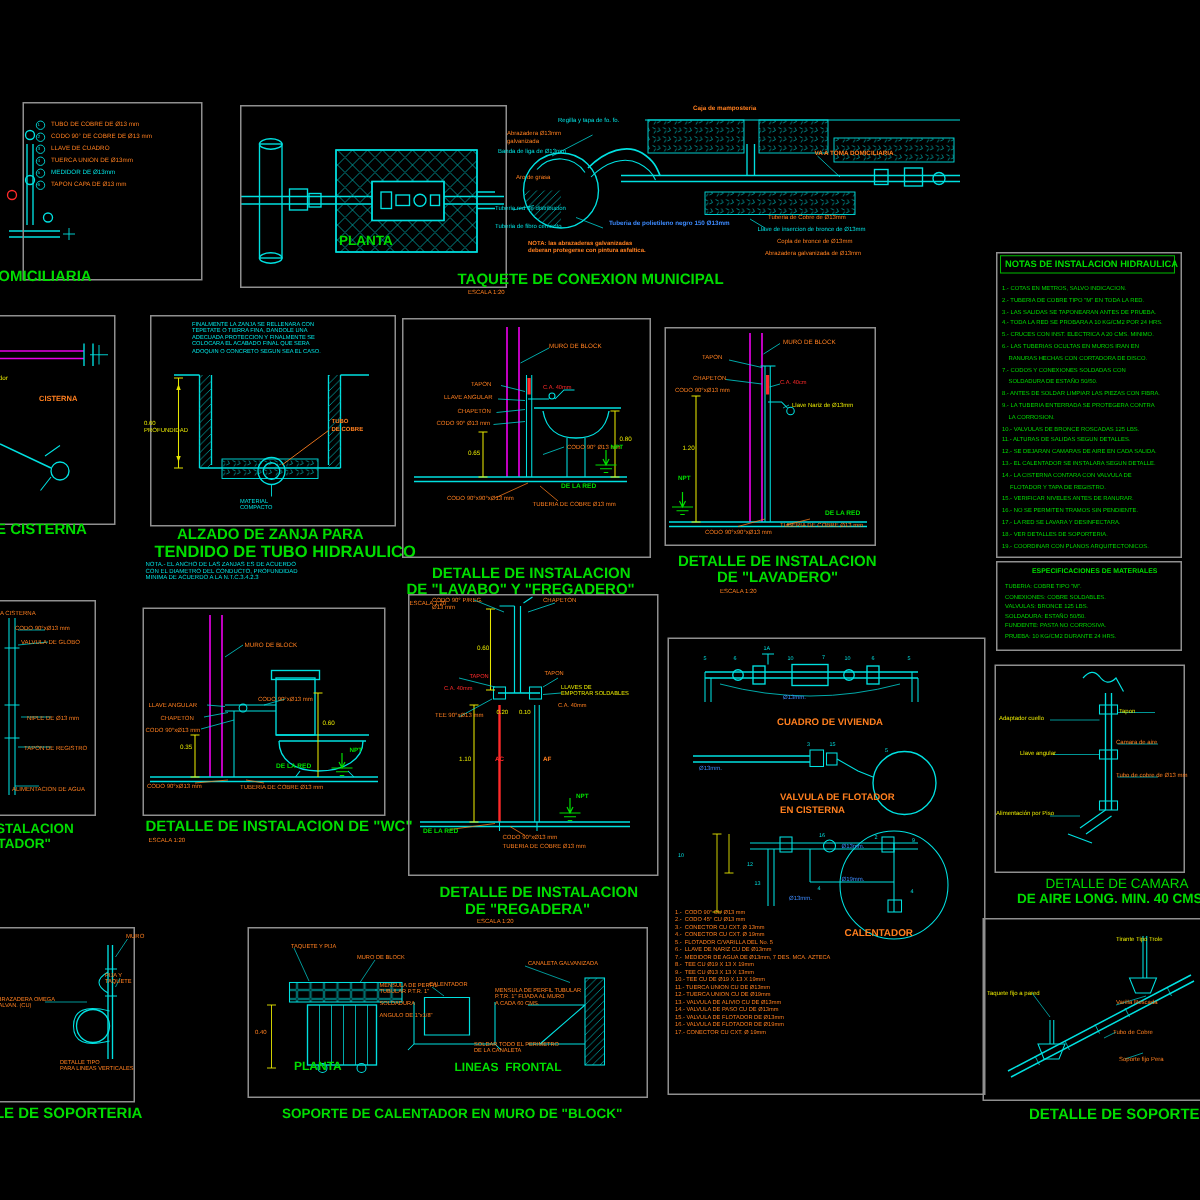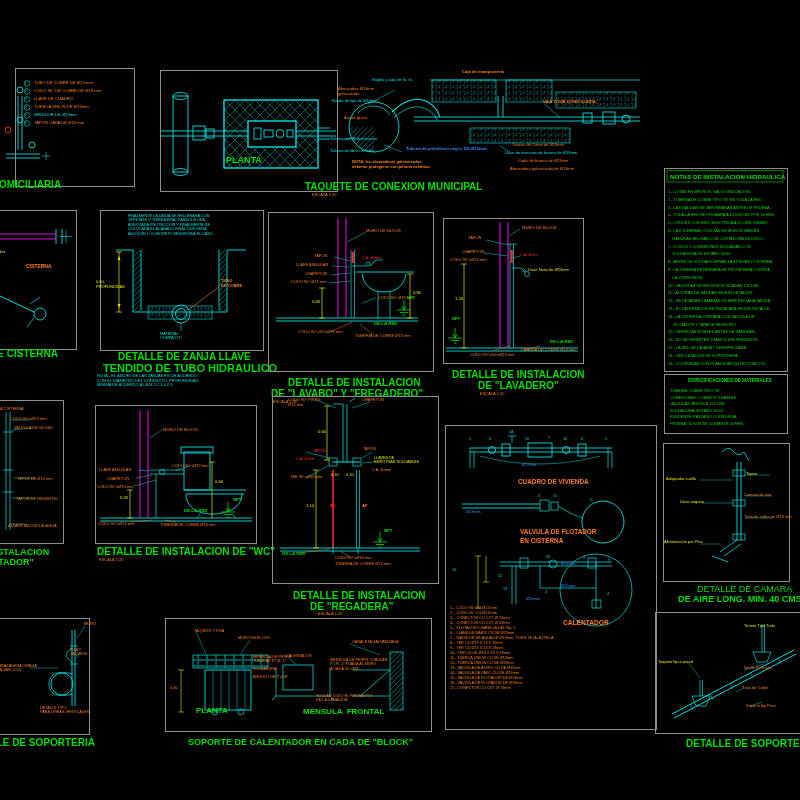--- a/index.html
+++ b/index.html
@@ -332,21 +332,21 @@
 TEPETATE O TIERRA FINA, DANDOLE UNA
 ADECUADA PROTECCION Y FINALMENTE SE
 COLOCARA EL ACABADO FINAL QUE SERA
 ADOQUIN O CONCRETO SEGUN SEA EL CASO.</span>
     <span class="lb" style="left: 96px; top: 280px; color: rgb(230, 230, 0); font-size: 4px;">0.60
 PROFUNDIDAD</span>
     <span class="lb" style="left: 221px; top: 279px; color: rgb(255, 127, 31); font-size: 4px; font-weight: bold;">TUBO
 DE COBRE</span>
     <span class="lb" style="left: 160px; top: 332px; color: rgb(0, 224, 224); font-size: 3.8px;">MATERIAL
 COMPACTO</span>
-    <span class="lb" style="left: 118px; top: 351px; color: rgb(0, 221, 0); font-size: 10px; font-weight: bold;">DETALLE DE ZANJA LLAVE</span>
+    <span class="lb" style="left: 118px; top: 351px; color: rgb(0, 221, 0); font-size: 10px; font-weight: bold;">ALZADO DE ZANJA PARA</span>
     <span class="lb" style="left: 103px; top: 362px; color: rgb(0, 221, 0); font-size: 11px; font-weight: bold;">TENDIDO DE TUBO HIDRAULICO</span>
     <span class="lb" style="left: 97px; top: 374px; color: rgb(0, 224, 224); font-size: 4px;">NOTA.- EL ANCHO DE LAS ZANJAS ES DE ACUERDO
 CON EL DIAMETRO DEL CONDUCTO, PROFUNDIDAD
 MINIMA DE ACUERDO A LA N.T.C.3.4.2.3</span>
     <div class="panel" style="left: 268px; top: 212px; width: 164px; height: 158px;"></div>
     <span class="lb" style="left: 366px; top: 229px; color: rgb(255, 127, 31); font-size: 4.2px;">MURO DE BLOCK</span>
     <span class="lb" style="left: 314px; top: 254px; color: rgb(255, 127, 31); font-size: 4px;">TAPON</span>
     <span class="lb" style="left: 296px; top: 263px; color: rgb(255, 127, 31); font-size: 4px;">LLAVE ANGULAR</span>
     <span class="lb" style="left: 305px; top: 271.5px; color: rgb(255, 127, 31); font-size: 4px;">CHAPETON</span>
     <span class="lb" style="left: 291px; top: 280px; color: rgb(255, 127, 31); font-size: 4px;">CODO 90° Ø13 mm</span>
@@ -496,22 +496,22 @@
     <span class="lb" style="left: 253px; top: 675px; color: rgb(255, 127, 31); font-size: 3.8px;">ANGULO DE 1"x1/8"</span>
     <span class="lb" style="left: 170px; top: 686px; color: rgb(255, 127, 31); font-size: 4px;">0.40</span>
     <span class="lb" style="left: 196px; top: 706px; color: rgb(0, 221, 0); font-size: 8px; font-weight: bold;">PLANTA</span>
     <span class="lb" style="left: 286px; top: 654px; color: rgb(255, 127, 31); font-size: 3.8px;">CALENTADOR</span>
     <span class="lb" style="left: 330px; top: 658px; color: rgb(255, 127, 31); font-size: 3.8px;">MENSULA DE PERFIL TUBULAR
 P.T.R. 1" FIJADA AL MURO
 A CADA 60 CMS.</span>
     <span class="lb" style="left: 352px; top: 640px; color: rgb(255, 127, 31); font-size: 3.8px;">CANALETA GALVANIZADA</span>
     <span class="lb" style="left: 316px; top: 694px; color: rgb(255, 127, 31); font-size: 3.8px;">SOLDAR TODO EL PERIMETRO
 DE LA CANALETA</span>
-    <span class="lb" style="left: 303px; top: 707px; color: rgb(0, 221, 0); font-size: 8px; font-weight: bold;">MENSULA  FRONTAL</span>
-    <span class="lb" style="left: 188px; top: 737px; color: rgb(0, 221, 0); font-size: 9px; font-weight: bold;">SOPORTE DE CALENTADOR EN CADA DE "BLOCK"</span>
+    <span class="lb" style="left: 303px; top: 707px; color: rgb(0, 221, 0); font-size: 8px; font-weight: bold;">LINEAS  FRONTAL</span>
+    <span class="lb" style="left: 188px; top: 737px; color: rgb(0, 221, 0); font-size: 9px; font-weight: bold;">SOPORTE DE CALENTADOR EN MURO DE "BLOCK"</span>
     <div class="panel" style="left: 655px; top: 612px; width: 146px; height: 120px;"></div>
     <span class="lb" style="left: 744px; top: 624px; color: rgb(230, 230, 0); font-size: 4px;">Tirante Tipo Trole</span>
     <span class="lb" style="left: 658px; top: 660px; color: rgb(230, 230, 0); font-size: 4px;">Taquete fijo a pared</span>
     <span class="lb" style="left: 744px; top: 666px; color: rgb(255, 127, 31); font-size: 4px;">Varilla Roscada</span>
     <span class="lb" style="left: 742px; top: 686px; color: rgb(255, 127, 31); font-size: 4px;">Tubo de Cobre</span>
     <span class="lb" style="left: 746px; top: 704px; color: rgb(255, 127, 31); font-size: 4px;">Soporte fijo Pera</span>
     <span class="lb" style="left: 686px; top: 738px; color: rgb(0, 221, 0); font-size: 10px; font-weight: bold;">DETALLE DE SOPORTERIA</span>
   </div>
 
 </body></html>

